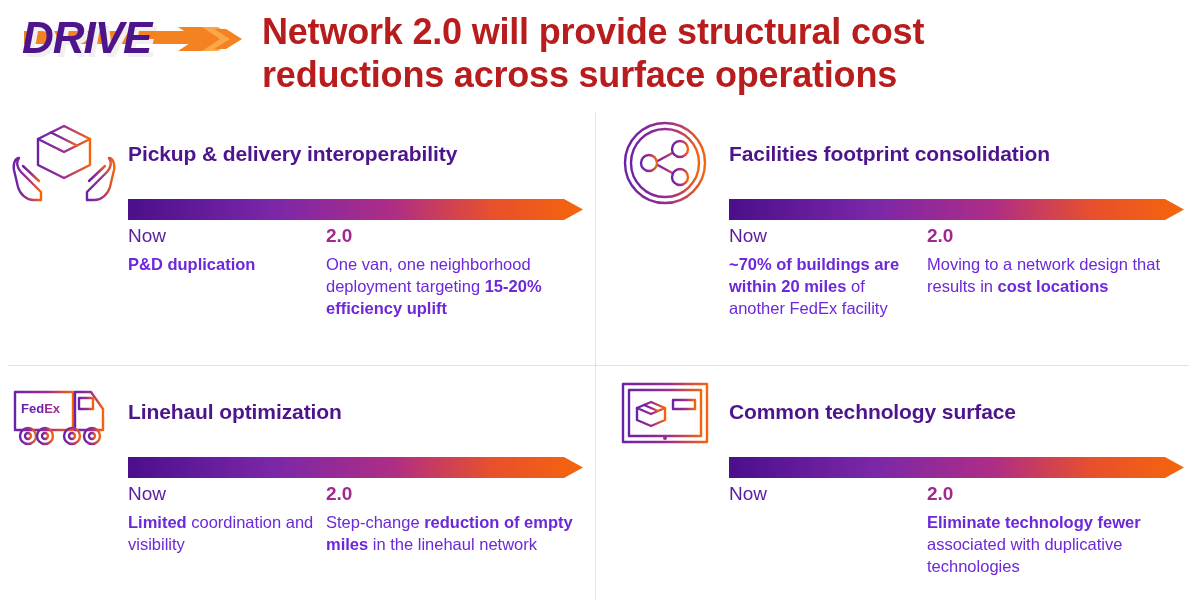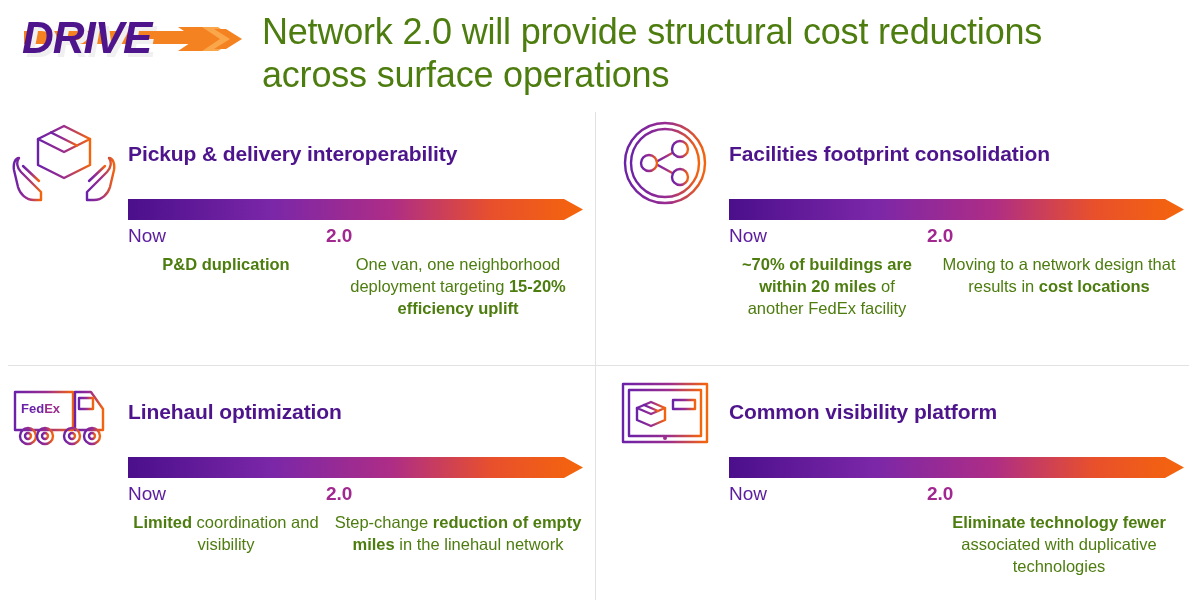--- a/index.html
+++ b/index.html
@@ -12,24 +12,24 @@
   .page { position: relative; width: 1196px; height: 604px; }
 
   
   .header { position: absolute; left: 0; top: 0; width: 1197px; height: 108px; }
 
   .logo { position: absolute; left: 18px; top: 10px; width: 228px; height: 58px; }
   .logo svg { display: block; }
 
   .title {
     position: absolute; left: 262px; top: 11px; width: 830px;
-    color: #4d7c0f;
+    color: #b91c1c;
     font-size: 36px;
     line-height: 1.19;
-    font-weight: 400;
+    font-weight: 700;
     letter-spacing: -0.2px;
   }
 
   
   .grid { position: absolute; left: 0; top: 108px; width: 1197px; height: 496px; }
   .vdiv { position: absolute; left: 595px; top: 4px; width: 1px; height: 488px; background: #e2e2e2; }
   .hdiv { position: absolute; left: 8px; top: 257px; width: 1181px; height: 1px; background: #e2e2e2; }
 
   .cell { position: absolute; width: 590px; height: 252px; }
   .cell.c0 { left: 4px;   top: 2px; }
@@ -58,21 +58,21 @@
 
   .lbl-now {
     color: #5B1D9E; font-size: 19px; font-weight: normal;
     line-height: 1.1; margin-bottom: 7px;
   }
   .lbl-two {
     color: #A0288F; font-size: 19px; font-weight: bold;
     line-height: 1.1; margin-bottom: 7px;
   }
   .body-txt {
-    color: #4d7c0f; font-size: 16.5px; line-height: 1.33; text-align: center;
+    color: #6d28d9; font-size: 16.5px; line-height: 1.33;
   }
   .body-txt b { font-weight: bold; }
 </style>
 </head>
 <body>
 
 <div class="page">
 
   <div class="header">
 
@@ -274,21 +274,21 @@
             <rect x="60" y="22" width="22" height="9"></rect>
             <line x1="60" y1="36" x2="82" y2="36"></line>
             <line x1="60" y1="41" x2="78" y2="41"></line>
             <line x1="60" y1="46" x2="82" y2="46"></line>
             <line x1="60" y1="51" x2="72" y2="51"></line>
           </g>
           <circle cx="52" cy="60" r="2" fill="#9B2D8E"></circle>
         </svg>
       </div>
 
-      <div class="cell-title">Common visibility platform</div>
+      <div class="cell-title">Common technology surface</div>
 
       <div class="arrow-bar">
         <svg width="455" height="28" viewBox="0 0 455 28" preserveAspectRatio="none">
           <path d="M0 3 L436 3 L455 13.5 L436 24 L0 24 Z" fill="url(#ab0)"></path>
         </svg>
       </div>
 
       <div class="cols">
         <div class="col left">
           <div class="lbl-now">Now</div>

